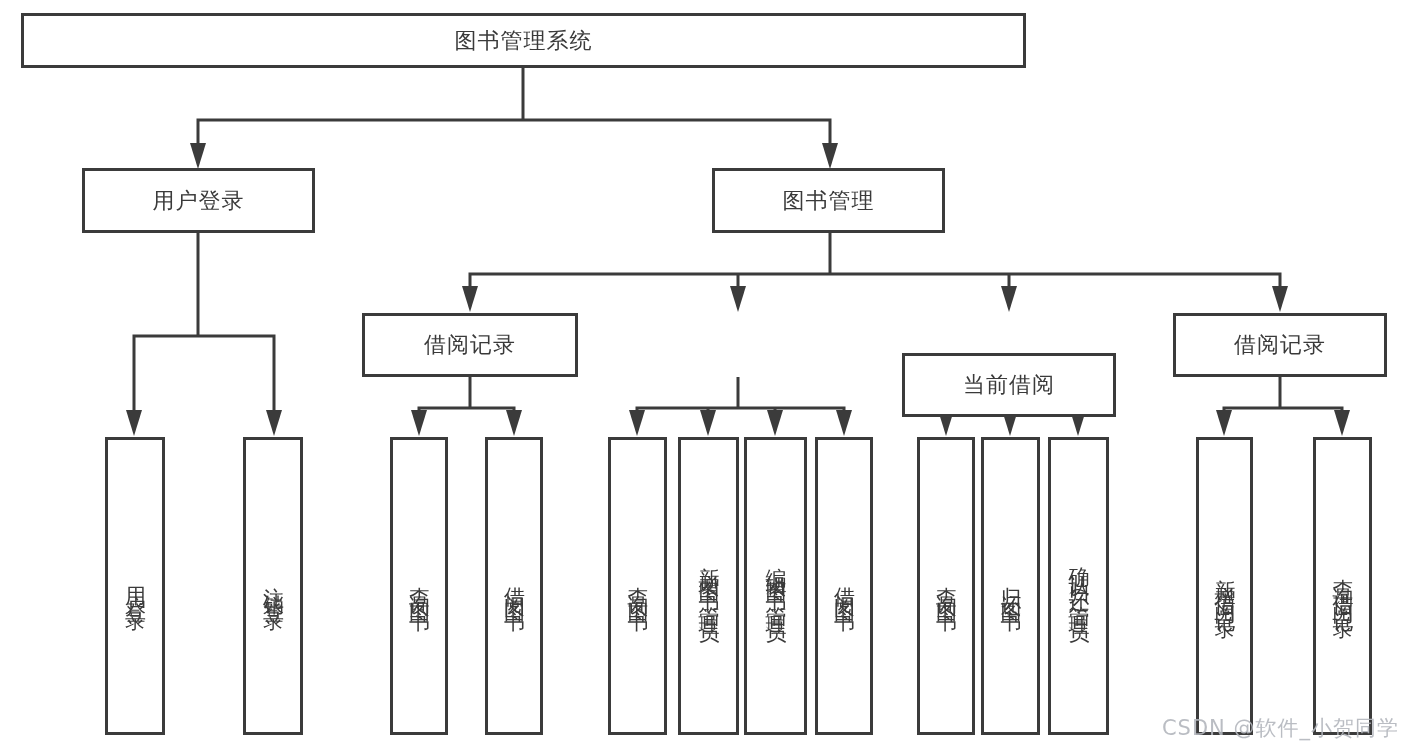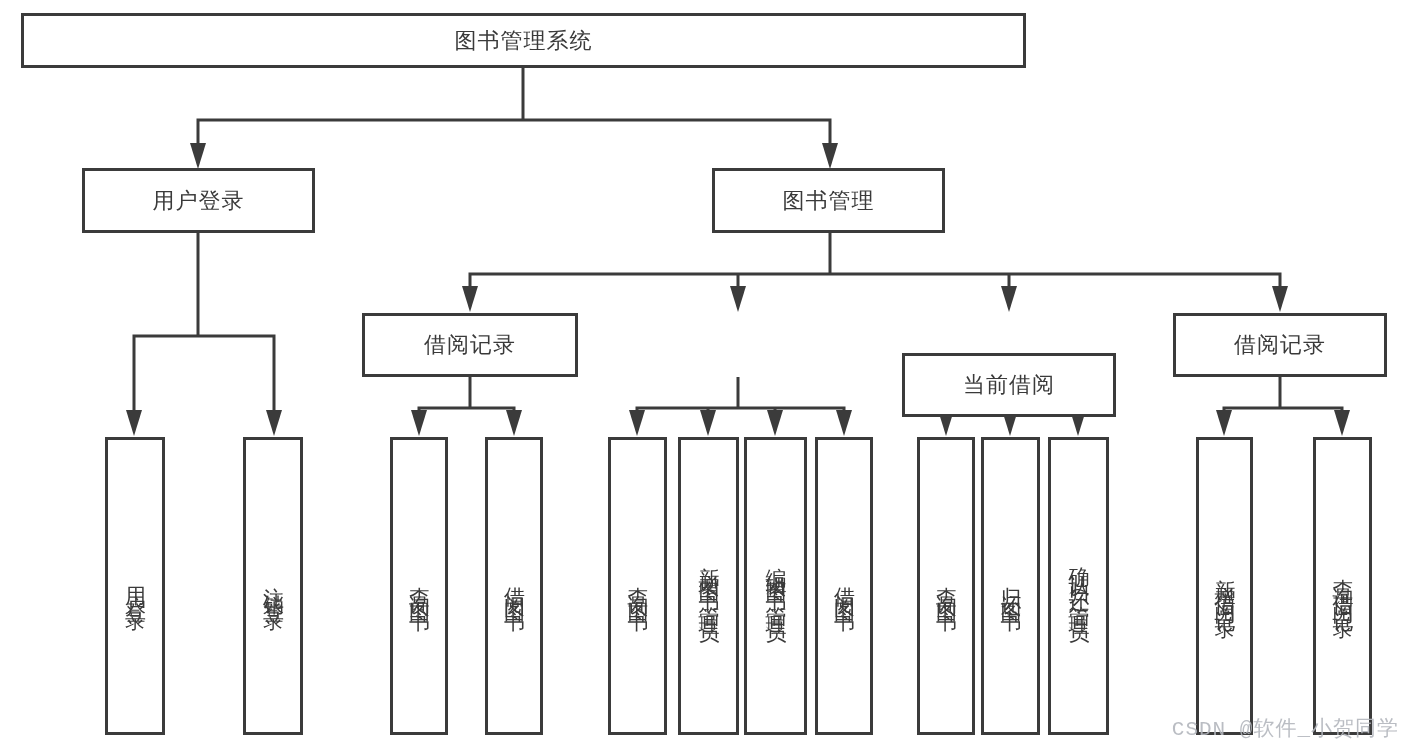--- a/index.html
+++ b/index.html
@@ -39,21 +39,20 @@
     letter-spacing:8px;
     white-space:nowrap;
   }
   .watermark{
     position:absolute;
     right:6px;top:714px;
     font-size:21px;
     color:rgba(178,182,189,0.9);
     letter-spacing:1px;
     white-space:nowrap;
-    font-family:Liberation Mono, monospace;
   }
 </style>
 </head>
 <body>
 
 <div class="canvas">
 
   <svg class="connectors" viewBox="0 0 1405 747" xmlns="http://www.w3.org/2000/svg">
     <g stroke="#3b3b3b" stroke-width="3" fill="none">
 

